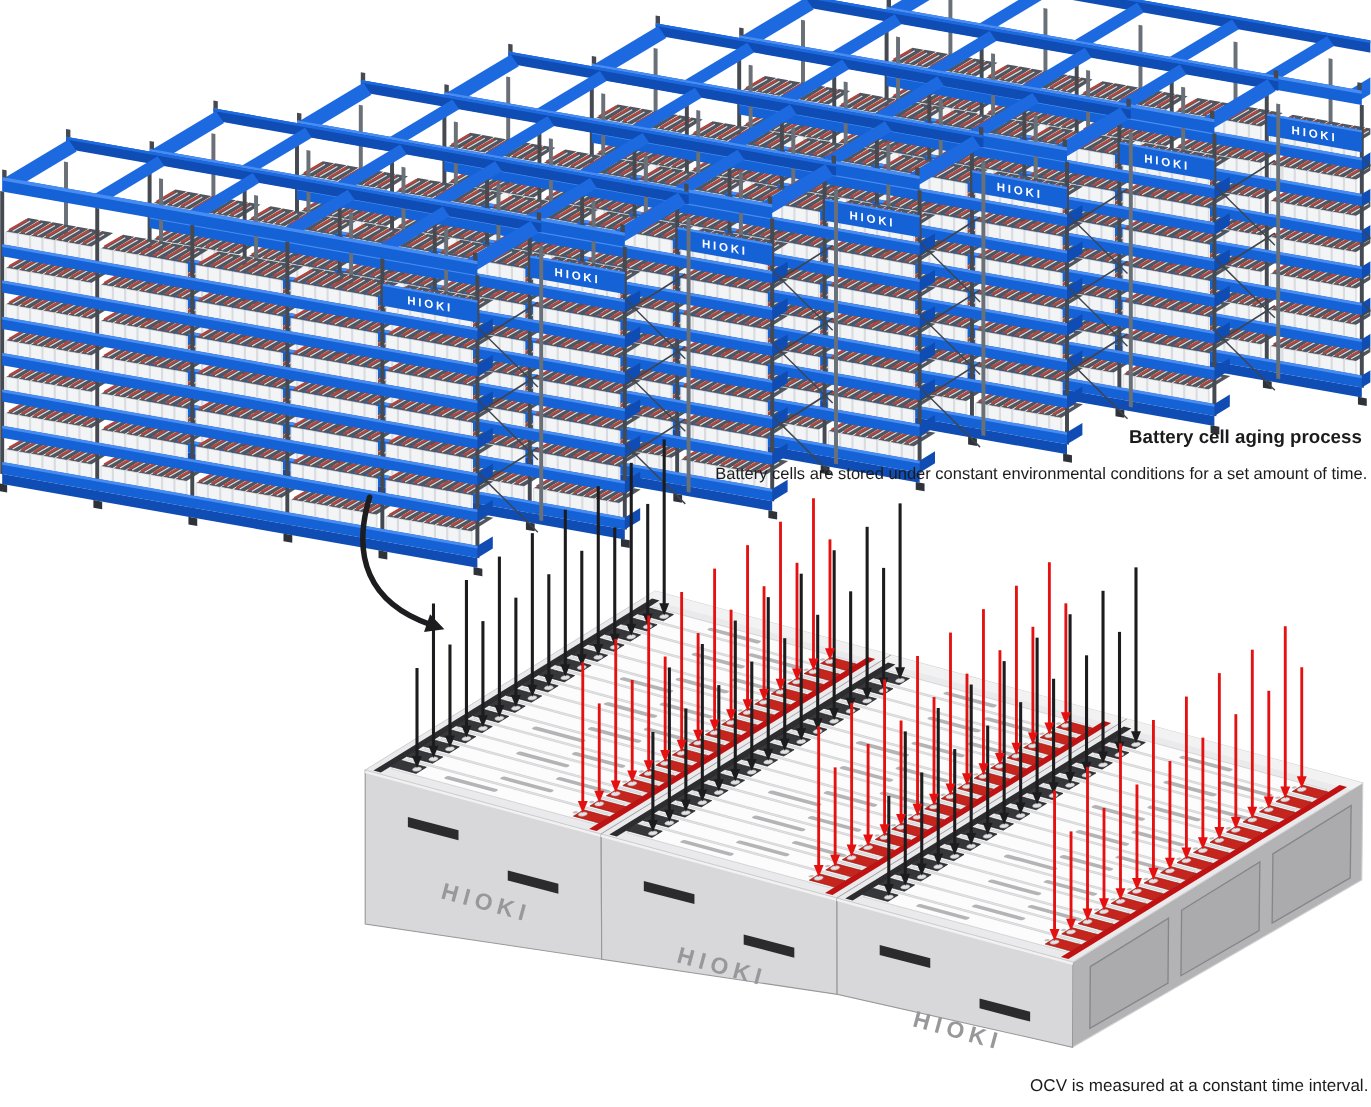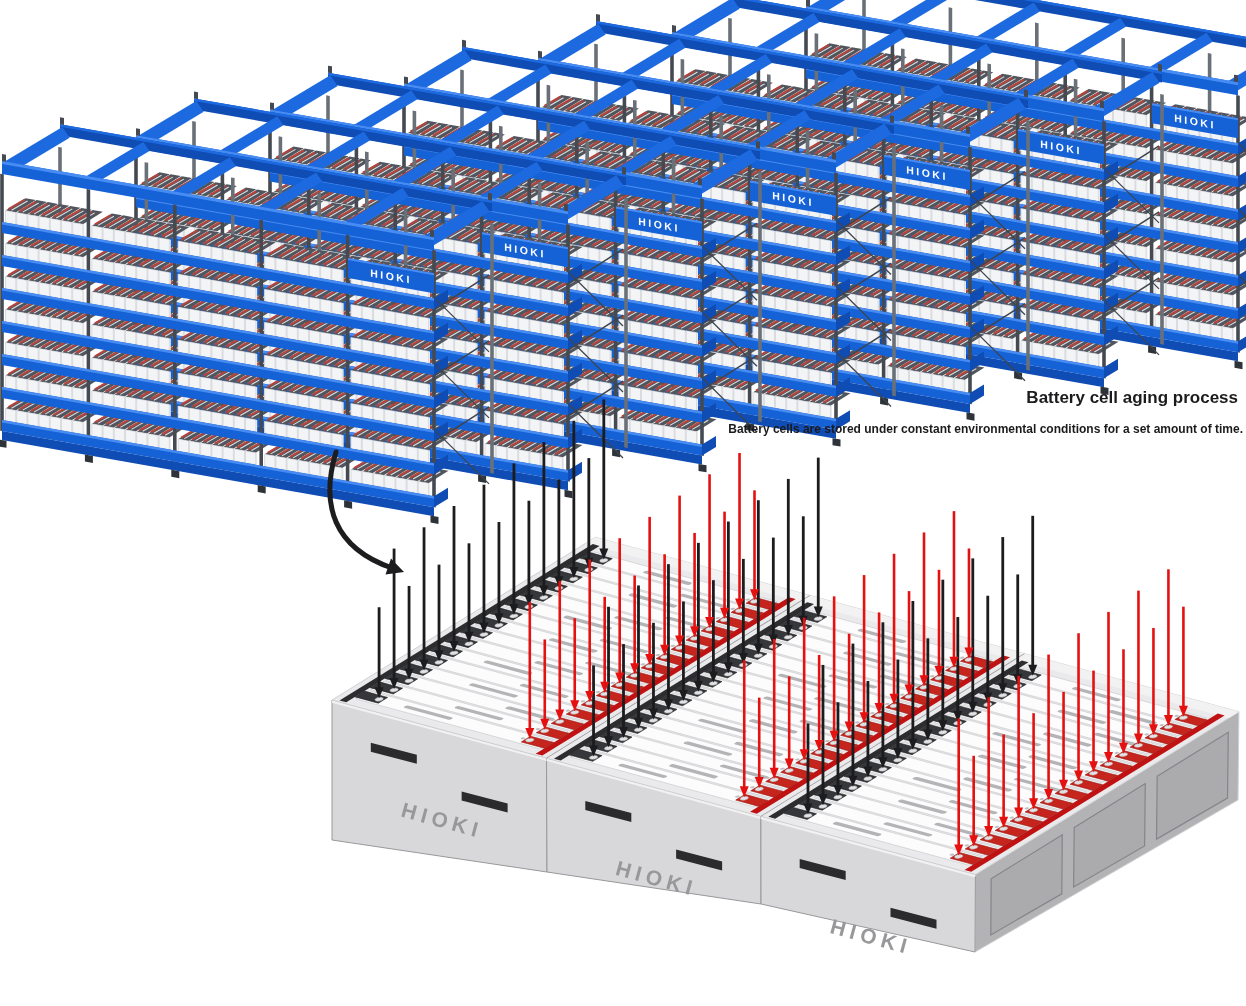--- a/index.html
+++ b/index.html
@@ -3,21 +3,21 @@
 <meta charset="utf-8">
 <style>
   html,body{margin:0;padding:0;background:#ffffff;}
   .stage{
     position:relative;width:1246px;height:1006px;background:#ffffff;
     overflow:hidden;font-family:"Liberation Sans",sans-serif;
   }
   .scene{position:absolute;left:0;top:0;}
   .txt{position:absolute;color:#1b1b1d;white-space:nowrap;text-align:center;}
   .txt-title{right:8px;top:388px;font-size:17px;font-weight:bold;}
-  .txt-desc{right:3px;top:422px;font-size:12px;font-weight:bold;}
+  .txt-desc{right:3px;top:422px;font-size:15px;}
   .txt-caption{right:2px;top:979px;font-size:15.5px;}
 </style>
 </head>
 <body>
 
 <div class="stage">
   <svg id="scene" class="scene" width="1246" height="1006" viewBox="0 0 1246 1006">
       <defs>
         <g id="bay">
           <rect x="0" y="10" width="79.4" height="12" fill="#e8eaec"></rect>
@@ -878,13 +878,14 @@
           <polygon points="1148.94925,724.157875 1157.94925,724.157875 1153.44925,735.157875" fill="#e51111"></polygon>
           <line x1="1168.4305" y1="569.30475" x2="1168.4305" y2="717.90475" stroke="#e51111" stroke-width="2.6"></line>
           <polygon points="1163.9305,714.90475 1172.9305,714.90475 1168.4305,725.90475" fill="#e51111"></polygon>
           <line x1="1183.41175" y1="606.651625" x2="1183.41175" y2="708.651625" stroke="#e51111" stroke-width="2.6"></line>
           <polygon points="1178.91175,705.651625 1187.91175,705.651625 1183.41175,716.651625" fill="#e51111"></polygon>
         </g>
       </g>
     </svg>
   <div class="txt txt-title">Battery cell aging process</div>
   <div class="txt txt-desc">Battery cells are stored under constant environmental conditions for a set amount of time.</div>
+  <div class="txt txt-caption">OCV is measured at a constant time interval.</div>
 </div>
 
 </body></html>

